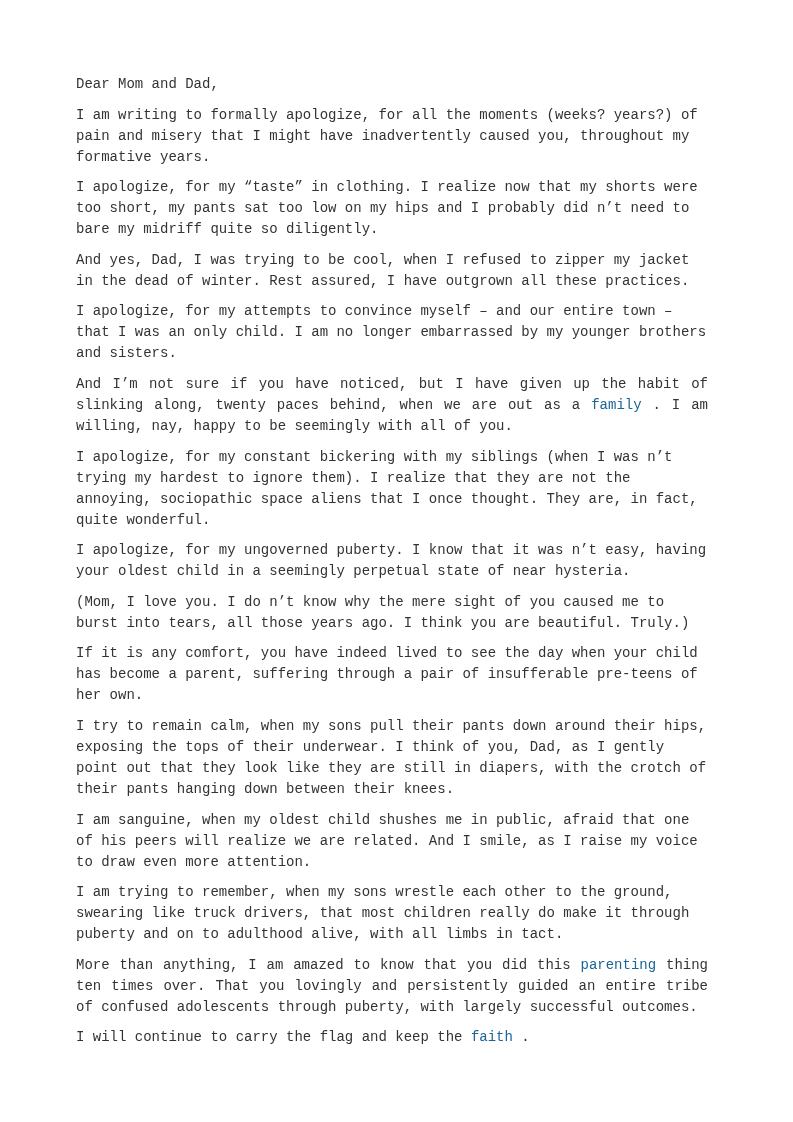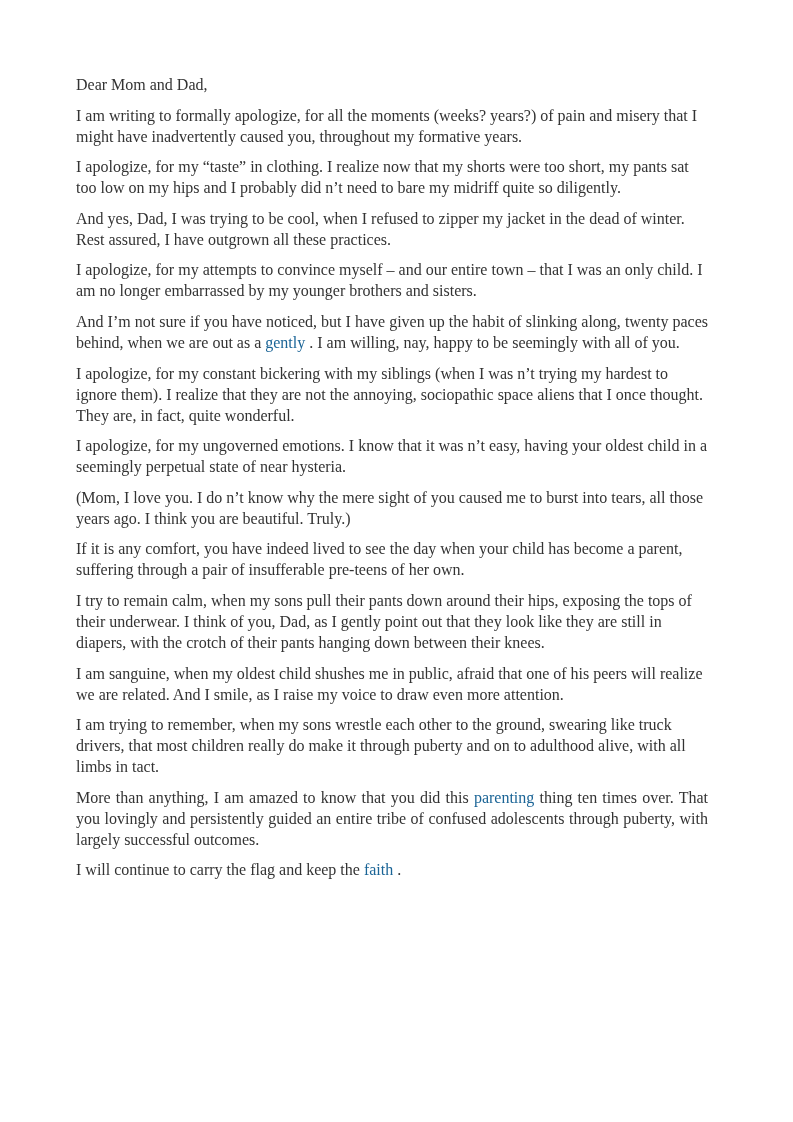--- a/index.html
+++ b/index.html
@@ -2,44 +2,44 @@
 <html><head>
   <meta charset="utf-8">
   <style>
     html, body { margin: 0; padding: 0; background: #ffffff; }
     body { width: 793px; height: 1122px; position: relative; overflow: hidden; }
     .page {
       position: absolute;
       left: 76px;
       top: 74px;
       width: 632px;
-      font-family: Liberation Serif, serif;
-      font-size: 16px;
+      font-family: Liberation Mono, monospace;
+      font-size: 14px;
       line-height: 21px;
       color: #333333;
     }
     .para { margin: 0 0 9.6px 0; padding: 0; }
     .link { color: #1a6496; text-decoration: none; }
     .just { text-align: justify; }
   </style>
 </head>
 <body>
 
 <div class="page">
   <p class="para">Dear Mom and Dad,</p>
 
   <p class="para">I am writing to formally apologize, for all the moments (weeks? years?) of pain and misery that I might have inadvertently caused you, throughout my formative years.</p>
   <p class="para">I apologize, for my  “taste” in clothing. I realize now that my shorts were too short, my pants sat too low on my hips and I probably did   n’t need to bare my midriff quite so diligently.</p>
   <p class="para">And yes, Dad, I was trying to be cool, when I refused to zipper my jacket in the dead of winter. Rest assured, I have outgrown all these practices.</p>
   <p class="para">I apologize, for my attempts to convince myself    – and our entire town   – that I was an only child. I am no longer embarrassed by my younger brothers and sisters.</p>
 
-  <p class="para just"><span>And I’m not sure if you have noticed, but I have given up the habit of slinking along, twenty paces behind, when we are out as a </span><a class="link">gently</a><span> . I am willing, nay, happy to be seemingly with all of you.</span></p>
+  <p class="para just"><span>And I’m not sure if you have noticed, but I have given up the habit of slinking along, twenty paces behind, when we are out as a </span><a class="link">family</a><span> . I am willing, nay, happy to be seemingly with all of you.</span></p>
 
   <p class="para">I apologize, for my constant bickering with my siblings (when I was   n’t trying my hardest to ignore them). I realize that they are not the annoying, sociopathic space aliens that I once thought. They are, in fact, quite wonderful.</p>
-  <p class="para">I apologize, for my ungoverned emotions. I know that it was   n’t easy, having your oldest child in a seemingly perpetual state of near hysteria.</p>
+  <p class="para">I apologize, for my ungoverned puberty. I know that it was   n’t easy, having your oldest child in a seemingly perpetual state of near hysteria.</p>
   <p class="para">(Mom, I love you. I do  n’t know why the mere sight of you caused me to burst into tears, all those years ago. I think you are beautiful. Truly.)</p>
   <p class="para">If it is any comfort, you have indeed lived to see the day when your child has become a parent, suffering through a pair of insufferable pre-teens of her own.</p>
   <p class="para">I try to remain calm, when my sons pull their pants down around their hips, exposing the tops of their underwear. I think of you, Dad, as I gently point out that they look like they are still in diapers, with the crotch of their pants hanging down between their knees.</p>
   <p class="para">I am sanguine, when my oldest child shushes me in public, afraid that one of his peers will realize we are related. And I smile, as I raise my voice to draw even more attention.</p>
   <p class="para">I am trying to remember, when my sons wrestle each other to the ground, swearing like truck drivers, that most children really do make it through puberty and on to adulthood alive, with all limbs in tact.</p>
 
   <p class="para just"><span>More than anything, I am amazed to know that you did this </span><a class="link">parenting</a><span> thing ten times over. That you lovingly and persistently guided an entire tribe of confused adolescents through puberty, with largely successful outcomes.</span></p>
 
 
   <p class="para"><span>I will continue to carry the flag and keep the </span><a class="link">faith</a><span> .</span></p>

